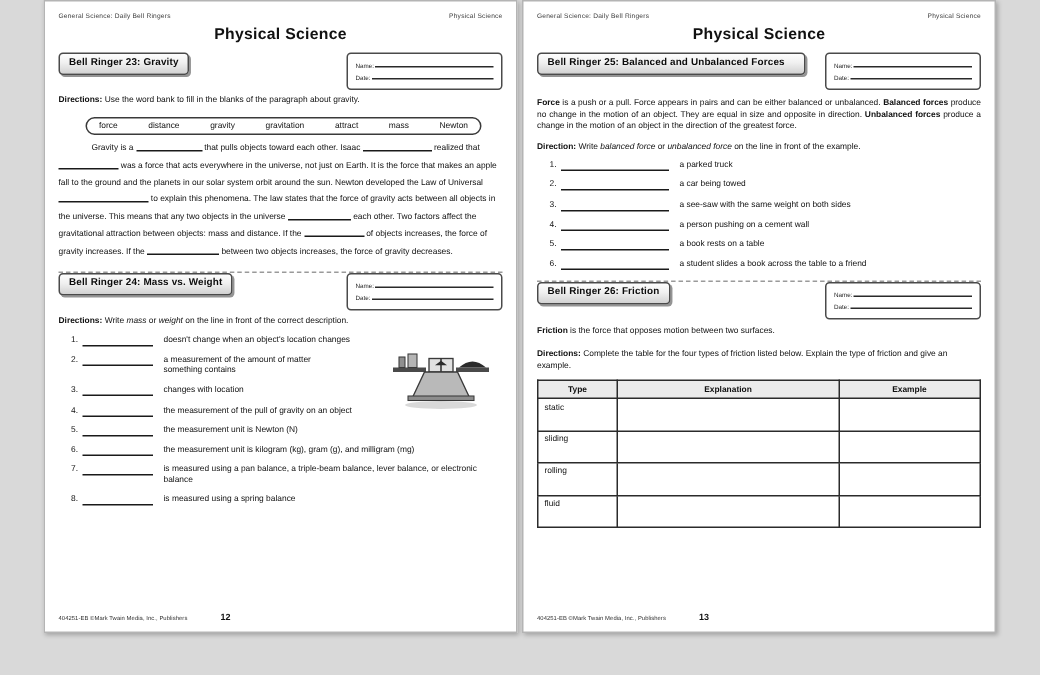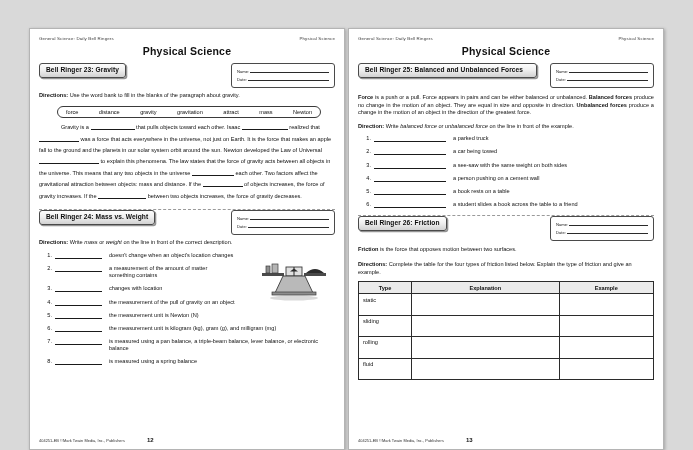--- a/index.html
+++ b/index.html
@@ -4,21 +4,21 @@
 <style>
   html,body{margin:0;padding:0;}
   body{
     width:693px;height:450px;
     background:#d9d9d9;
     font-family:"Liberation Sans", sans-serif;
     overflow:hidden;
   }
   .spread{
     position:relative;width:693px;height:450px;
-    display:flex;justify-content:center;align-items:flex-end;
+    display:flex;justify-content:center;align-items:flex-start;
     gap:3px;
   }
   .page{
     position:relative;
     width:316px;height:422px;
     background:#ffffff;
     border:1px solid #b4b4b4;
     box-shadow:1px 1px 3px rgba(0,0,0,.25);
     box-sizing:border-box;
     padding:7px 9px 0 9px;

